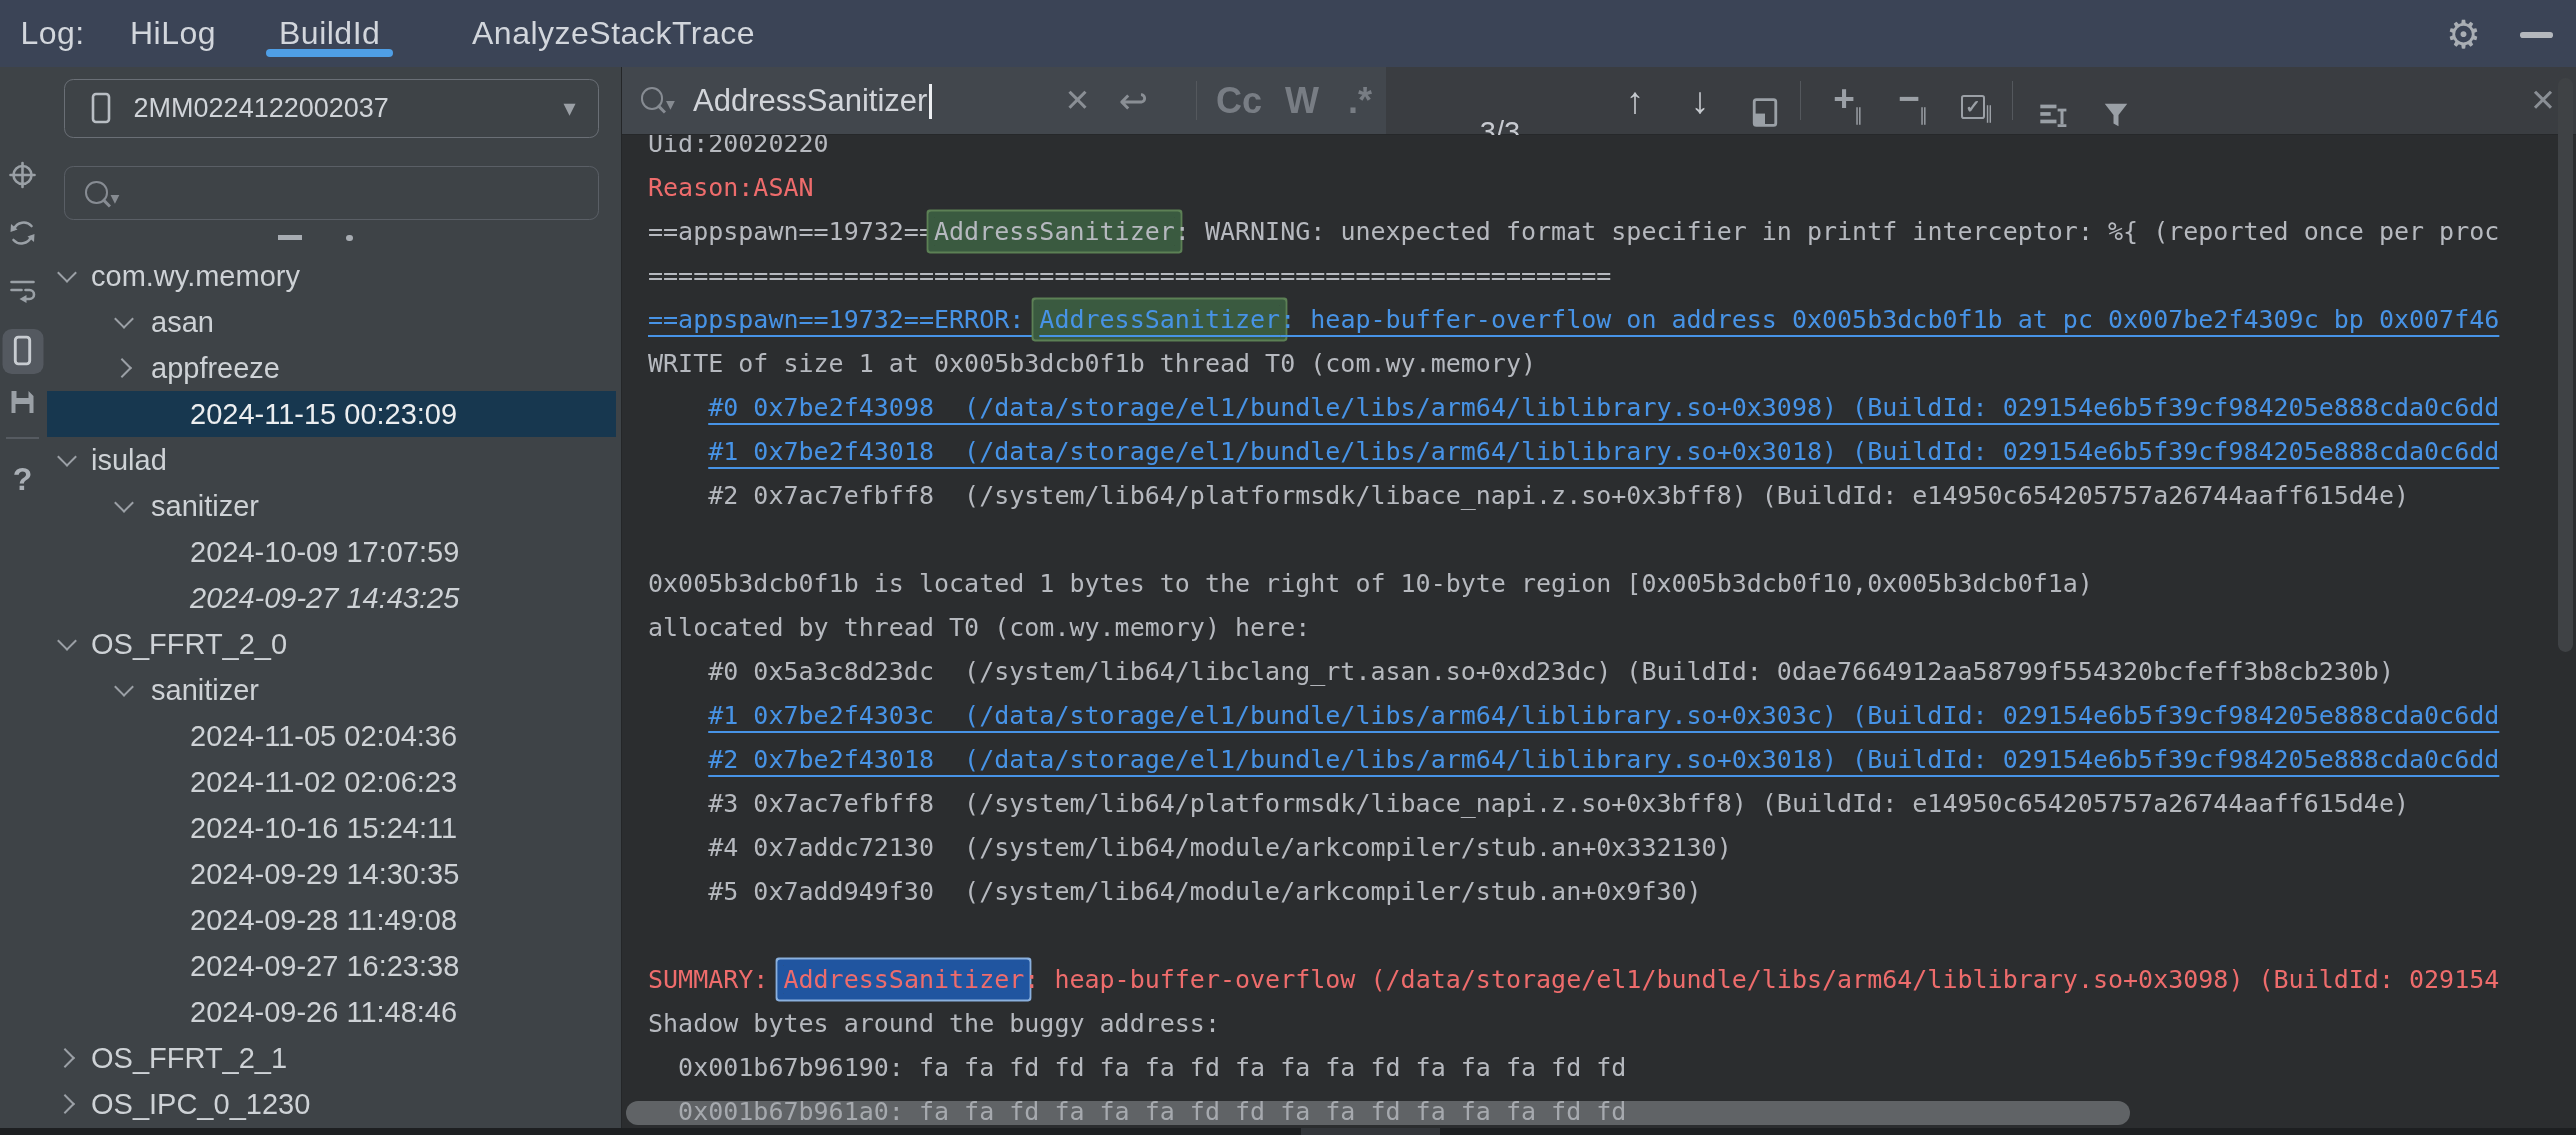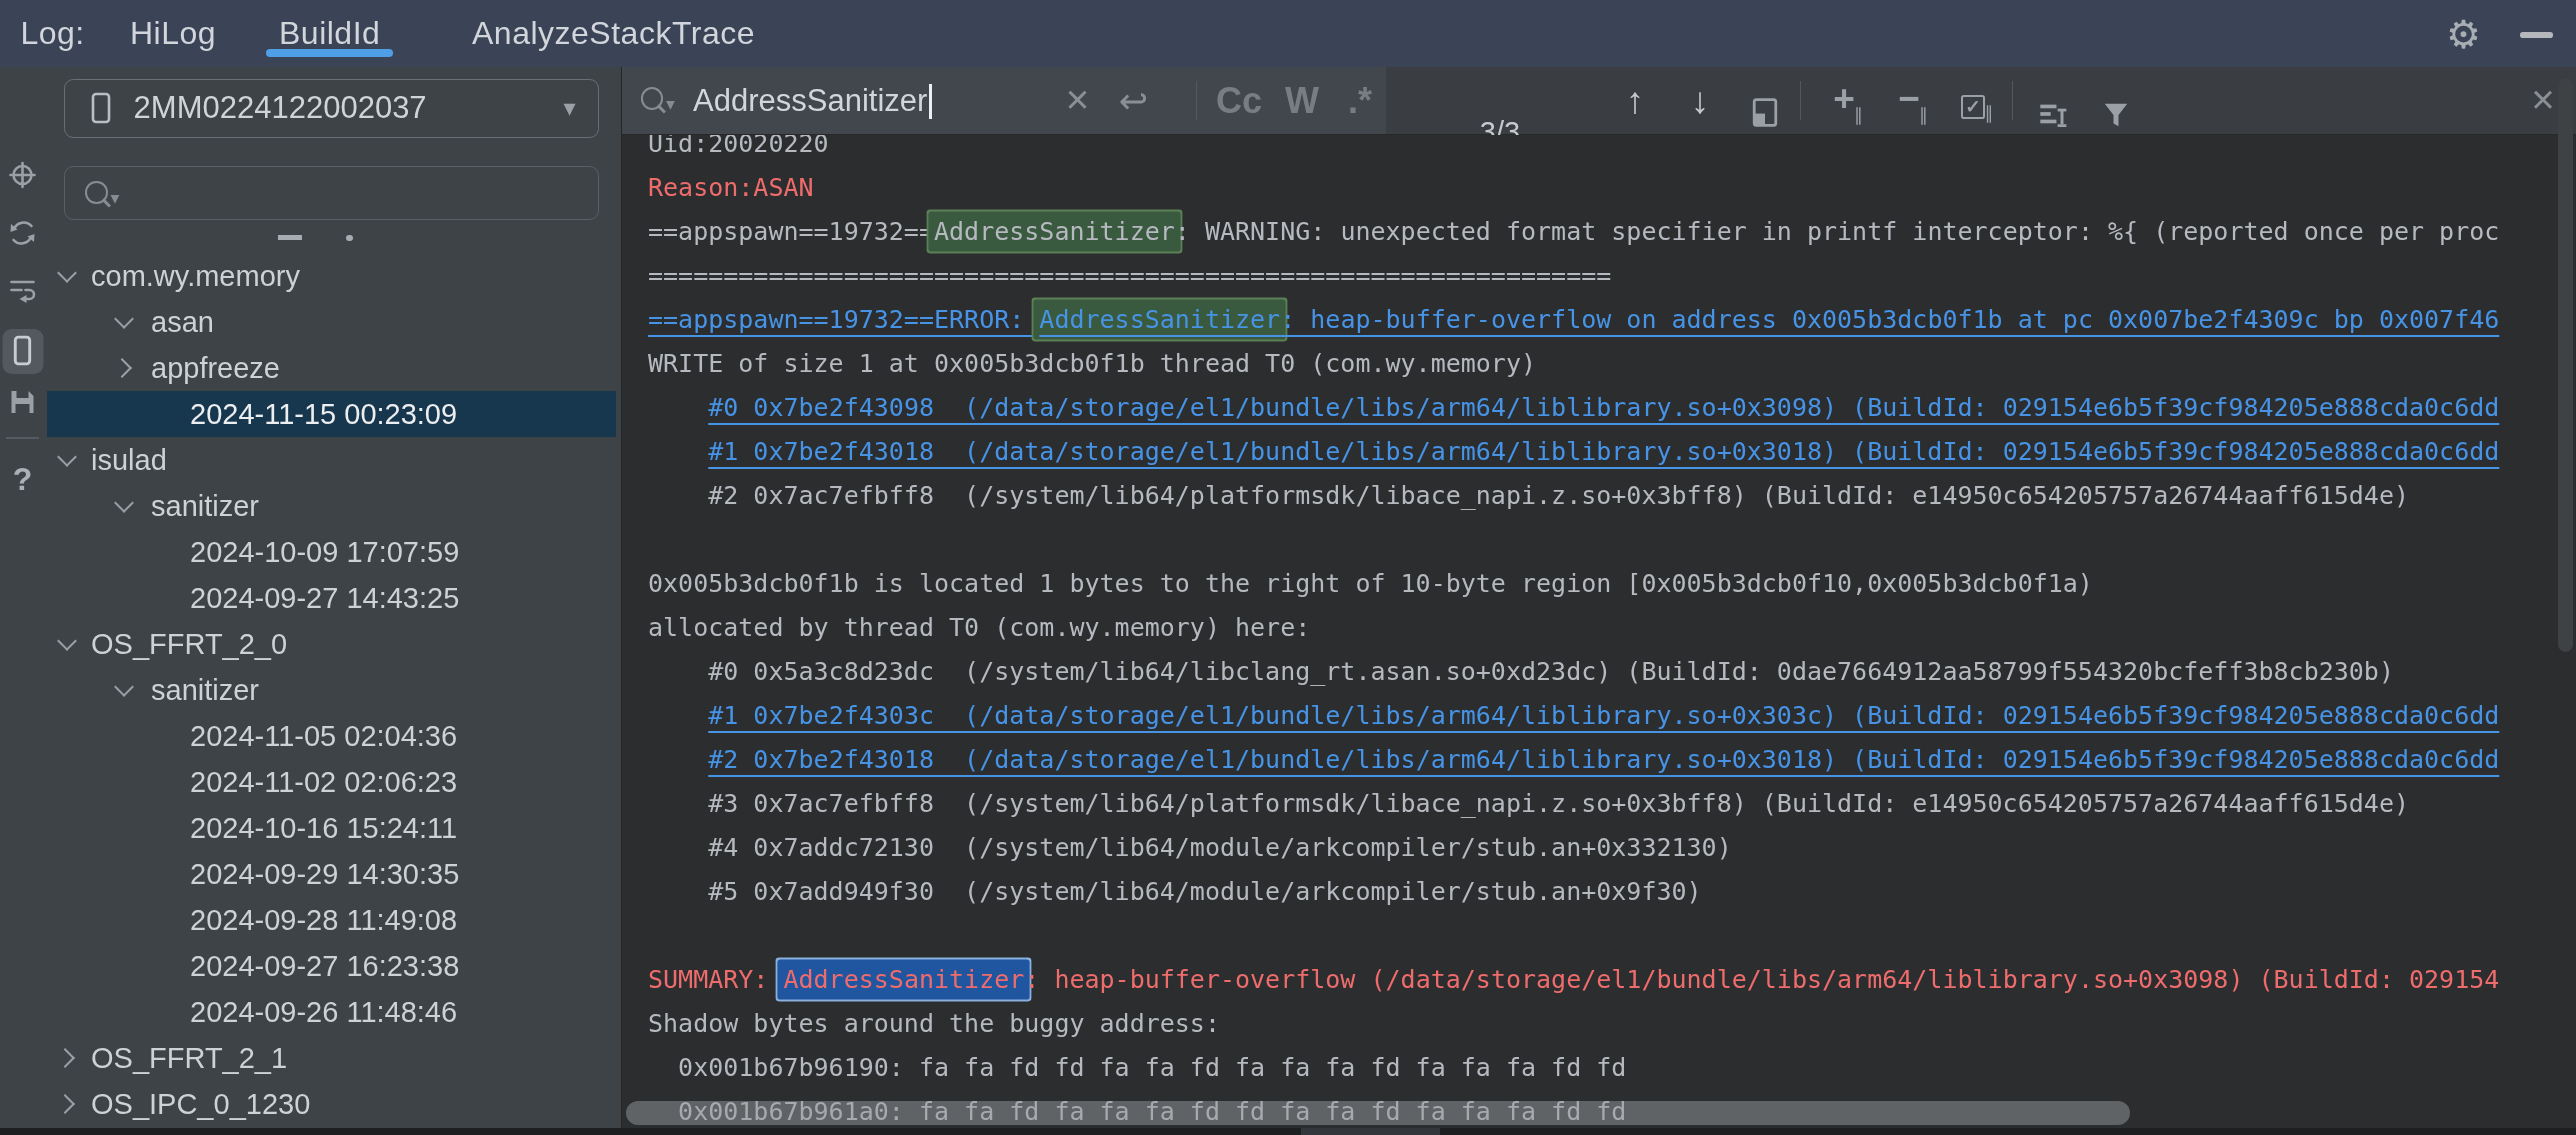--- a/index.html
+++ b/index.html
@@ -23,21 +23,21 @@
   .strip .tool{position:absolute;left:50%;transform:translateX(-50%);width:37px;height:37px;
     display:flex;align-items:center;justify-content:center;}
   .tool.selected{background:#545960;border-radius:9.3px;width:41px;height:45px;}
   .strip .divider{position:absolute;left:5.6px;width:33px;height:1.9px;background:#565b61;}
   .helpglyph{font-size:32px;color:#aab0b6;font-weight:bold;}
 
   
   .sidebar{position:absolute;left:45px;top:67px;width:576px;height:1069px;background:#3e4347;z-index:3;}
   .devicebox{position:absolute;left:18.6px;top:12px;width:535px;height:59px;border:1.9px solid #6a6f76;
     border-radius:9.3px;box-sizing:border-box;}
-  .devicebox .dtext{position:absolute;left:69px;top:0;height:56px;line-height:56px;font-size:31px;color:#d0d4d9;}
+  .devicebox .dtext{position:absolute;left:69px;top:0;height:56px;line-height:56px;font-size:27px;color:#d0d4d9;}
   .devicebox .dcaret{position:absolute;right:22px;top:0;height:56px;line-height:56px;font-size:24px;color:#9ba0a6;}
   .searchbox{position:absolute;left:18.6px;top:99px;width:535px;height:54px;border:1.9px solid #5a5f66;
     border-radius:9.3px;box-sizing:border-box;}
   .mag{position:relative;width:18.6px;height:18.6px;border:2.8px solid #878c93;border-radius:50%;display:inline-block;}
   .mag::after{content:'';position:absolute;width:2.8px;height:10.2px;background:#878c93;
     transform:rotate(-45deg);left:17.7px;top:15px;}
   .scaret{font-size:17.7px;color:#868b91;margin-left:2.8px;}
   .tree{position:absolute;left:0;top:161px;width:576px;height:900px;overflow:hidden;}
   .trow{position:relative;height:46px;}
   .trow.partial{height:25px;overflow:hidden;}
@@ -180,21 +180,21 @@
         <span class="tlabel" style="left: 46px;">isulad</span>
       </div>
       <div class="trow">
         <span class="chev expanded" style="left: 72px;"></span>
         <span class="tlabel" style="left: 106px;">sanitizer</span>
       </div>
       <div class="trow">
         <span class="tlabel" style="left: 145px;">2024-10-09 17:07:59</span>
       </div>
       <div class="trow">
-        <span class="tlabel" style="left: 145px;">2024-09-27 14:43:25</span>
+        <span class="tlabel" style="left: 145px; font-style: italic;">2024-09-27 14:43:25</span>
       </div>
       <div class="trow">
         <span class="chev expanded" style="left: 15px;"></span>
         <span class="tlabel" style="left: 46px;">OS_FFRT_2_0</span>
       </div>
       <div class="trow">
         <span class="chev expanded" style="left: 72px;"></span>
         <span class="tlabel" style="left: 106px;">sanitizer</span>
       </div>
       <div class="trow">

